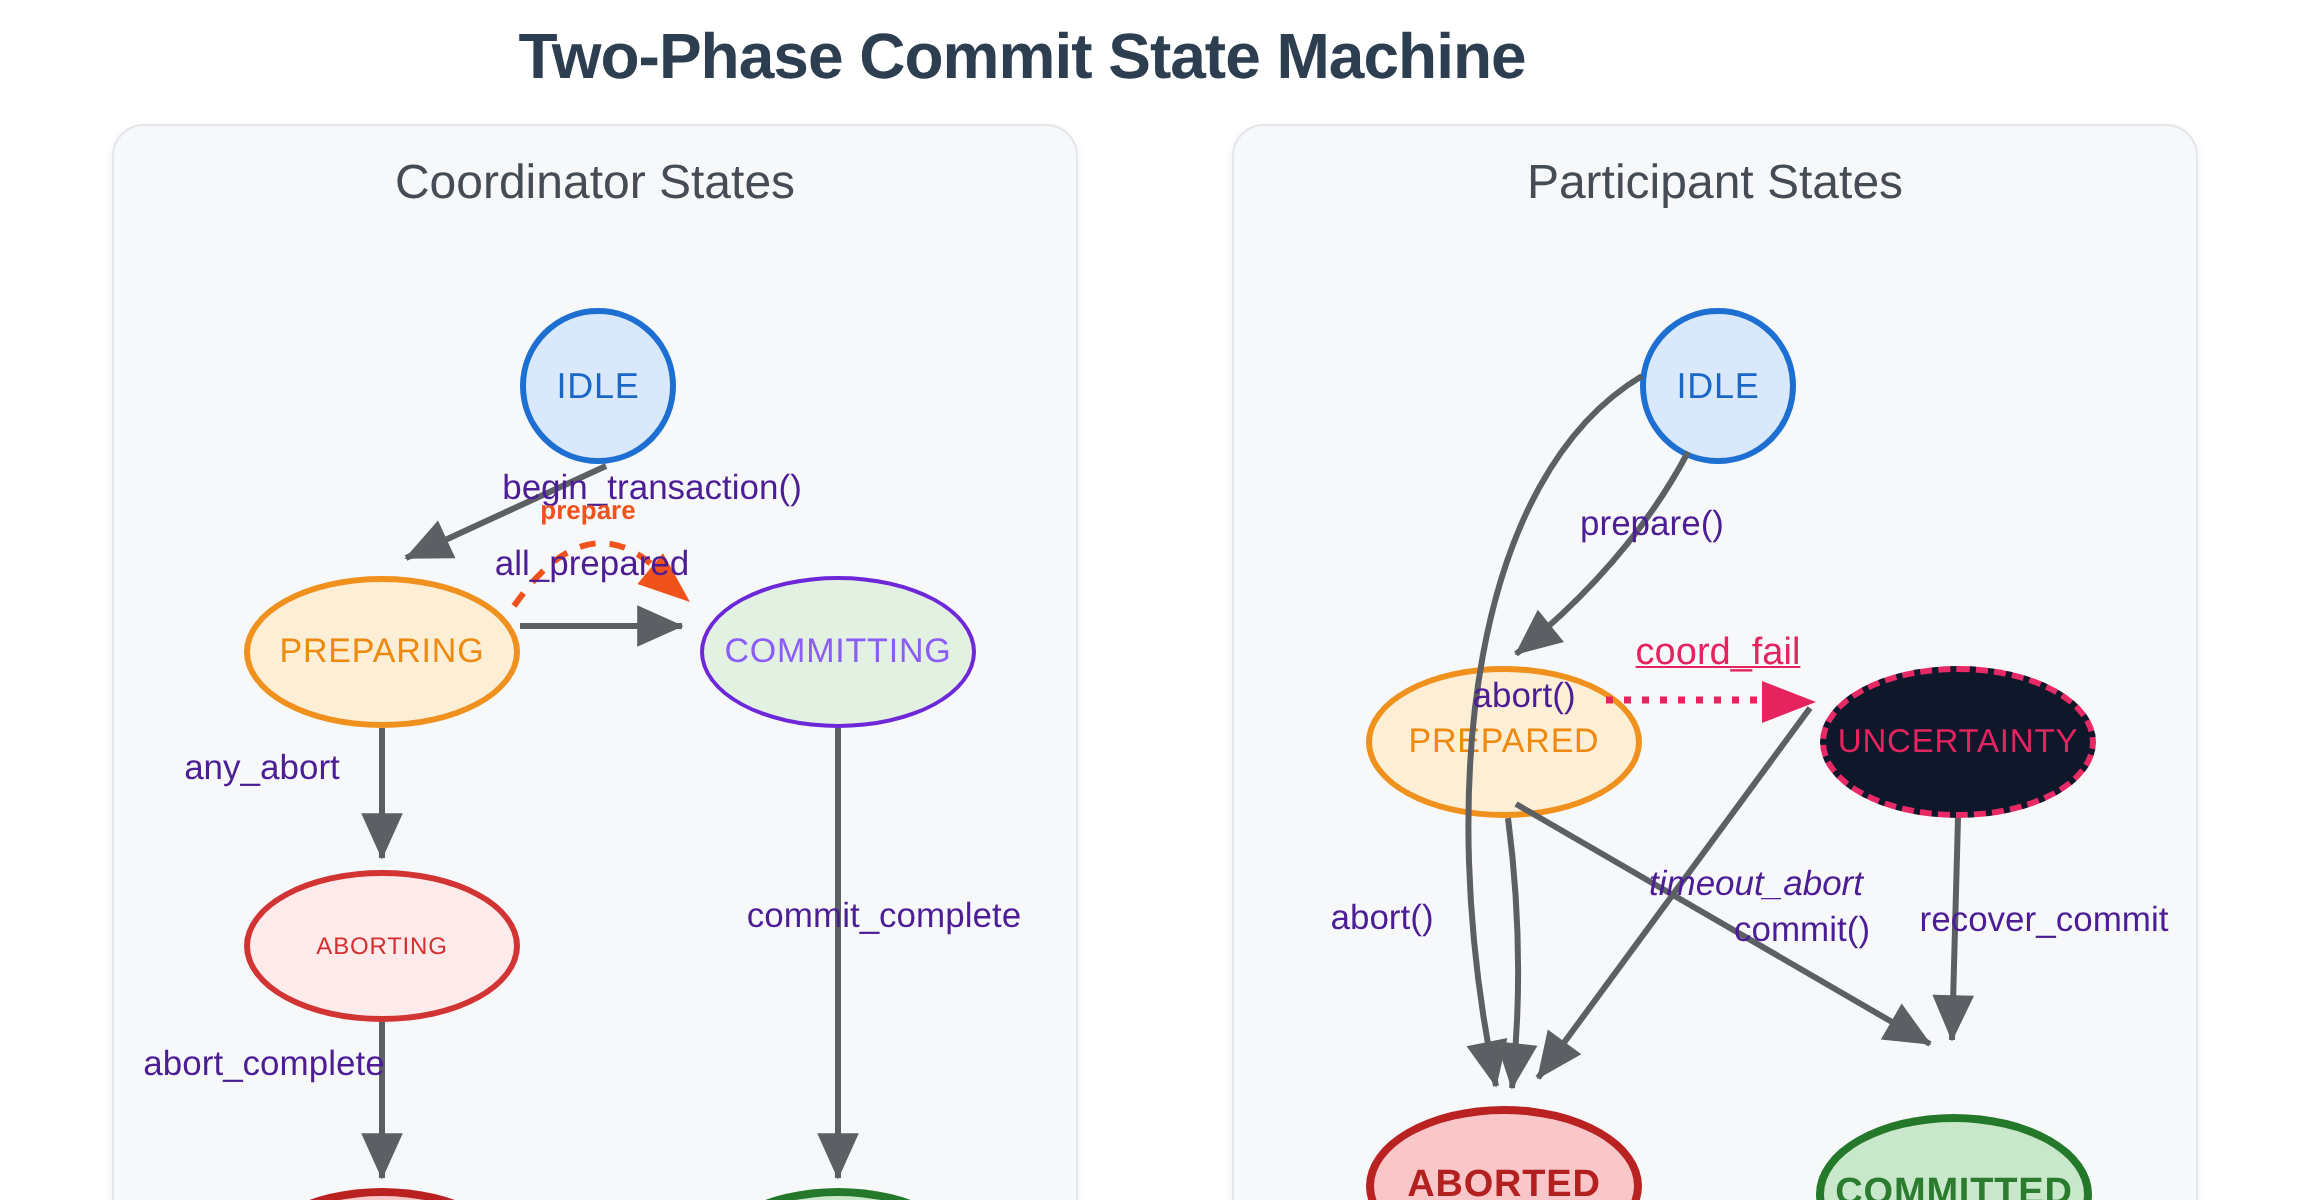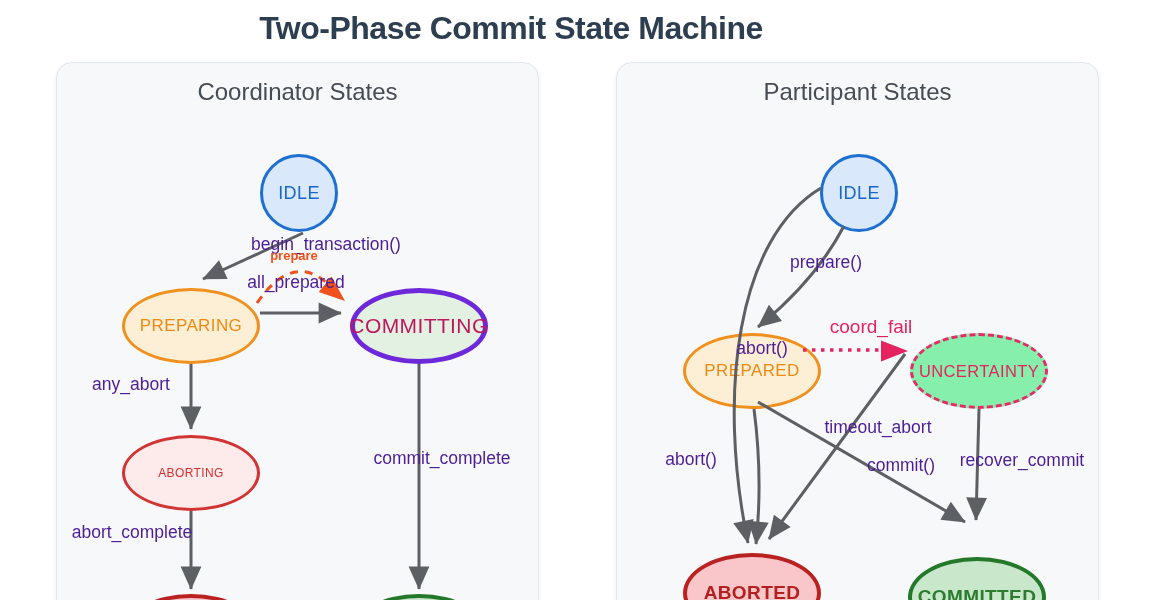--- a/index.html
+++ b/index.html
@@ -20,23 +20,23 @@
     position:absolute;top:15px;left:0;width:100%;text-align:center;
     font-size:24px;font-weight:400;color:#454c54;
   }
   .node{
     position:absolute;display:flex;align-items:center;justify-content:center;
     border-radius:50%;z-index:1;font-weight:500;letter-spacing:0.4px;
     text-align:center;box-sizing:border-box;
   }
   .n-blue   {background:#d9e8fa;border:3px solid #1d70d2;color:#1a67c8;font-size:18px;}
   .n-orange {background:#fdeed6;border:3px solid #f0901d;color:#ee8a10;font-size:17px;}
-  .n-green  {background:#e3f1e3;border:5px solid #6d28d9;color:#be185d;font-size:21px;}
+  .n-green  {background:#e3f1e3;border:2px solid #6d28d9;color:#8b5cf6;font-size:17px;}
   .n-red    {background:#fdeaea;border:3px solid #d23434;color:#d43030;font-size:12px;}
-  .n-pinkd  {background:#86efac;border:3px dashed #e72a66;color:#e5245f;font-size:16.5px;}
+  .n-pinkd  {background:#0f172a;border:3px dashed #e72a66;color:#e5245f;font-size:16.5px;}
   .n-redb   {background:#f9c7c9;border:4px solid #ba2222;color:#b32020;font-size:19px;font-weight:700;}
   .n-greenb {background:#c9e7ca;border:4px solid #24782a;color:#2b7c2f;font-size:19px;font-weight:700;}
   .edges{position:absolute;left:0;top:0;z-index:2;pointer-events:none;}
   .elabel{
     position:absolute;transform:translate(-50%,-50%);z-index:3;white-space:nowrap;
     font-size:17.5px;color:#4c1d95;
   }
   .elabel-timeout{font-size:13px;font-weight:700;color:#f1511b;}
   .elabel-pink{font-size:19px;font-weight:500;color:#e5245f;}
 </style>
@@ -92,19 +92,19 @@
     <path d="M 204 125 C 120 175, 100 330, 131 480" stroke="#5c5f63" stroke-width="3" fill="none" marker-end="url(#ah)"></path>
     <path d="M 137 346 Q 146 415 139 481" stroke="#5c5f63" stroke-width="3" fill="none" marker-end="url(#ah)"></path>
     <path d="M 186 287 L 262 287" stroke="#e5245f" stroke-width="3.5" stroke-dasharray="3.5 5.5" fill="none"></path>
     <polygon points="291,288 264,277.5 264,298.5" fill="#e5245f"></polygon>
     <path d="M 288 291 L 152 476" stroke="#5c5f63" stroke-width="3" fill="none" marker-end="url(#ah)"></path>
     <path d="M 141 339 L 348 459" stroke="#5c5f63" stroke-width="3" fill="none" marker-end="url(#ah)"></path>
     <path d="M 362 346 L 359 457" stroke="#5c5f63" stroke-width="3" fill="none" marker-end="url(#ah)"></path>
   </svg>
 
   <div class="elabel" style="left:209px;top:199px;">prepare()</div>
-  <div class="elabel elabel-pink" style="left:254px;top:264px;">coord_fail</div>
+  <div class="elabel elabel-pink" style="left:242px;top:264px;text-decoration:underline;">coord_fail</div>
   <div class="elabel" style="left:145px;top:285px;">abort()</div>
-  <div class="elabel" style="left:261px;top:364px;">timeout_abort</div>
+  <div class="elabel" style="left:261px;top:379px;font-style:italic;">timeout_abort</div>
   <div class="elabel" style="left:74px;top:396px;">abort()</div>
   <div class="elabel" style="left:284px;top:402px;">commit()</div>
   <div class="elabel" style="left:405px;top:397px;">recover_commit</div>
 </div>
 
 </body></html>

